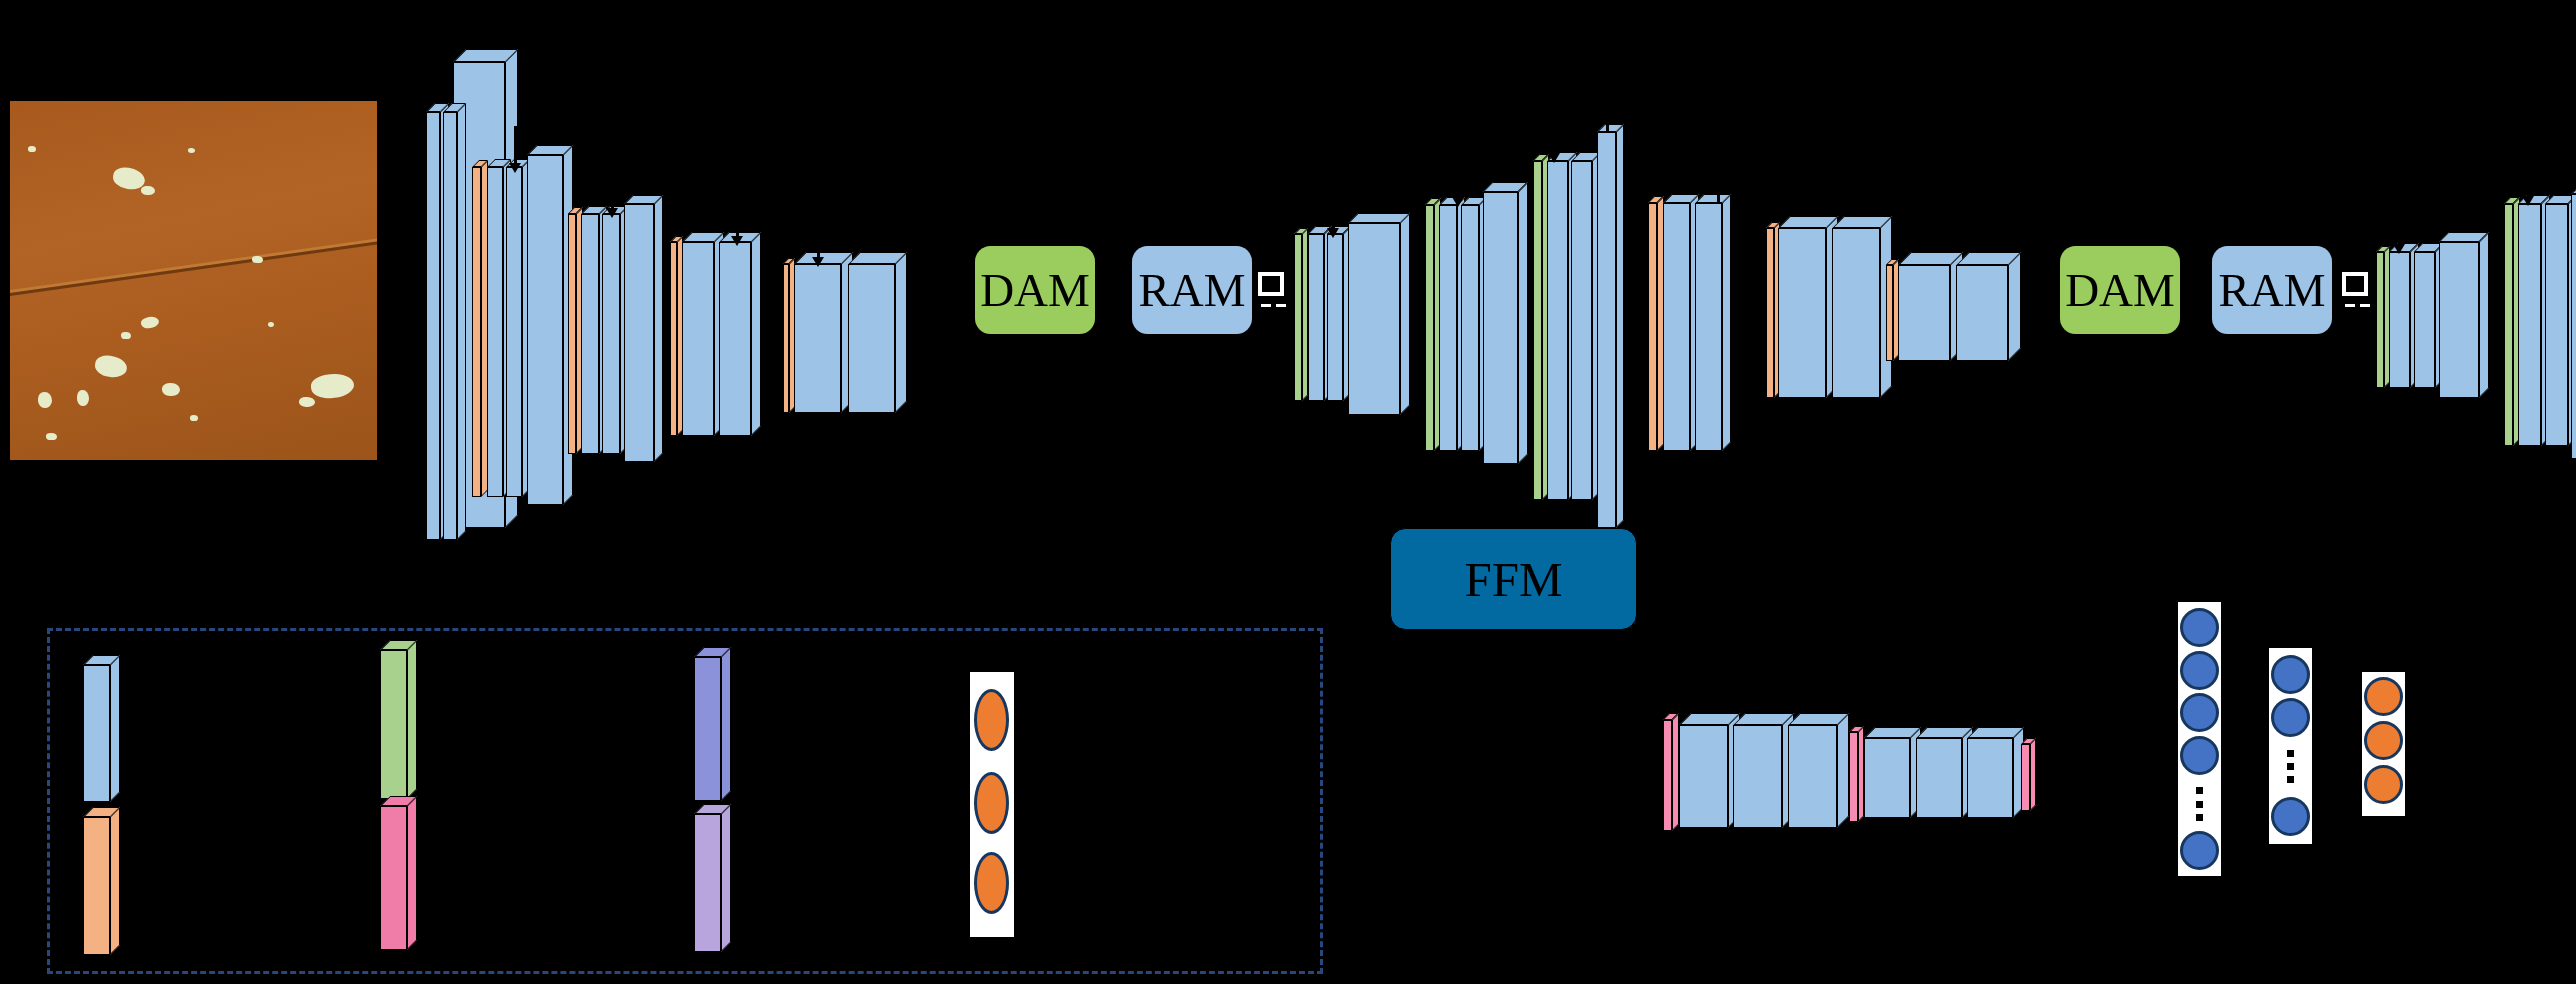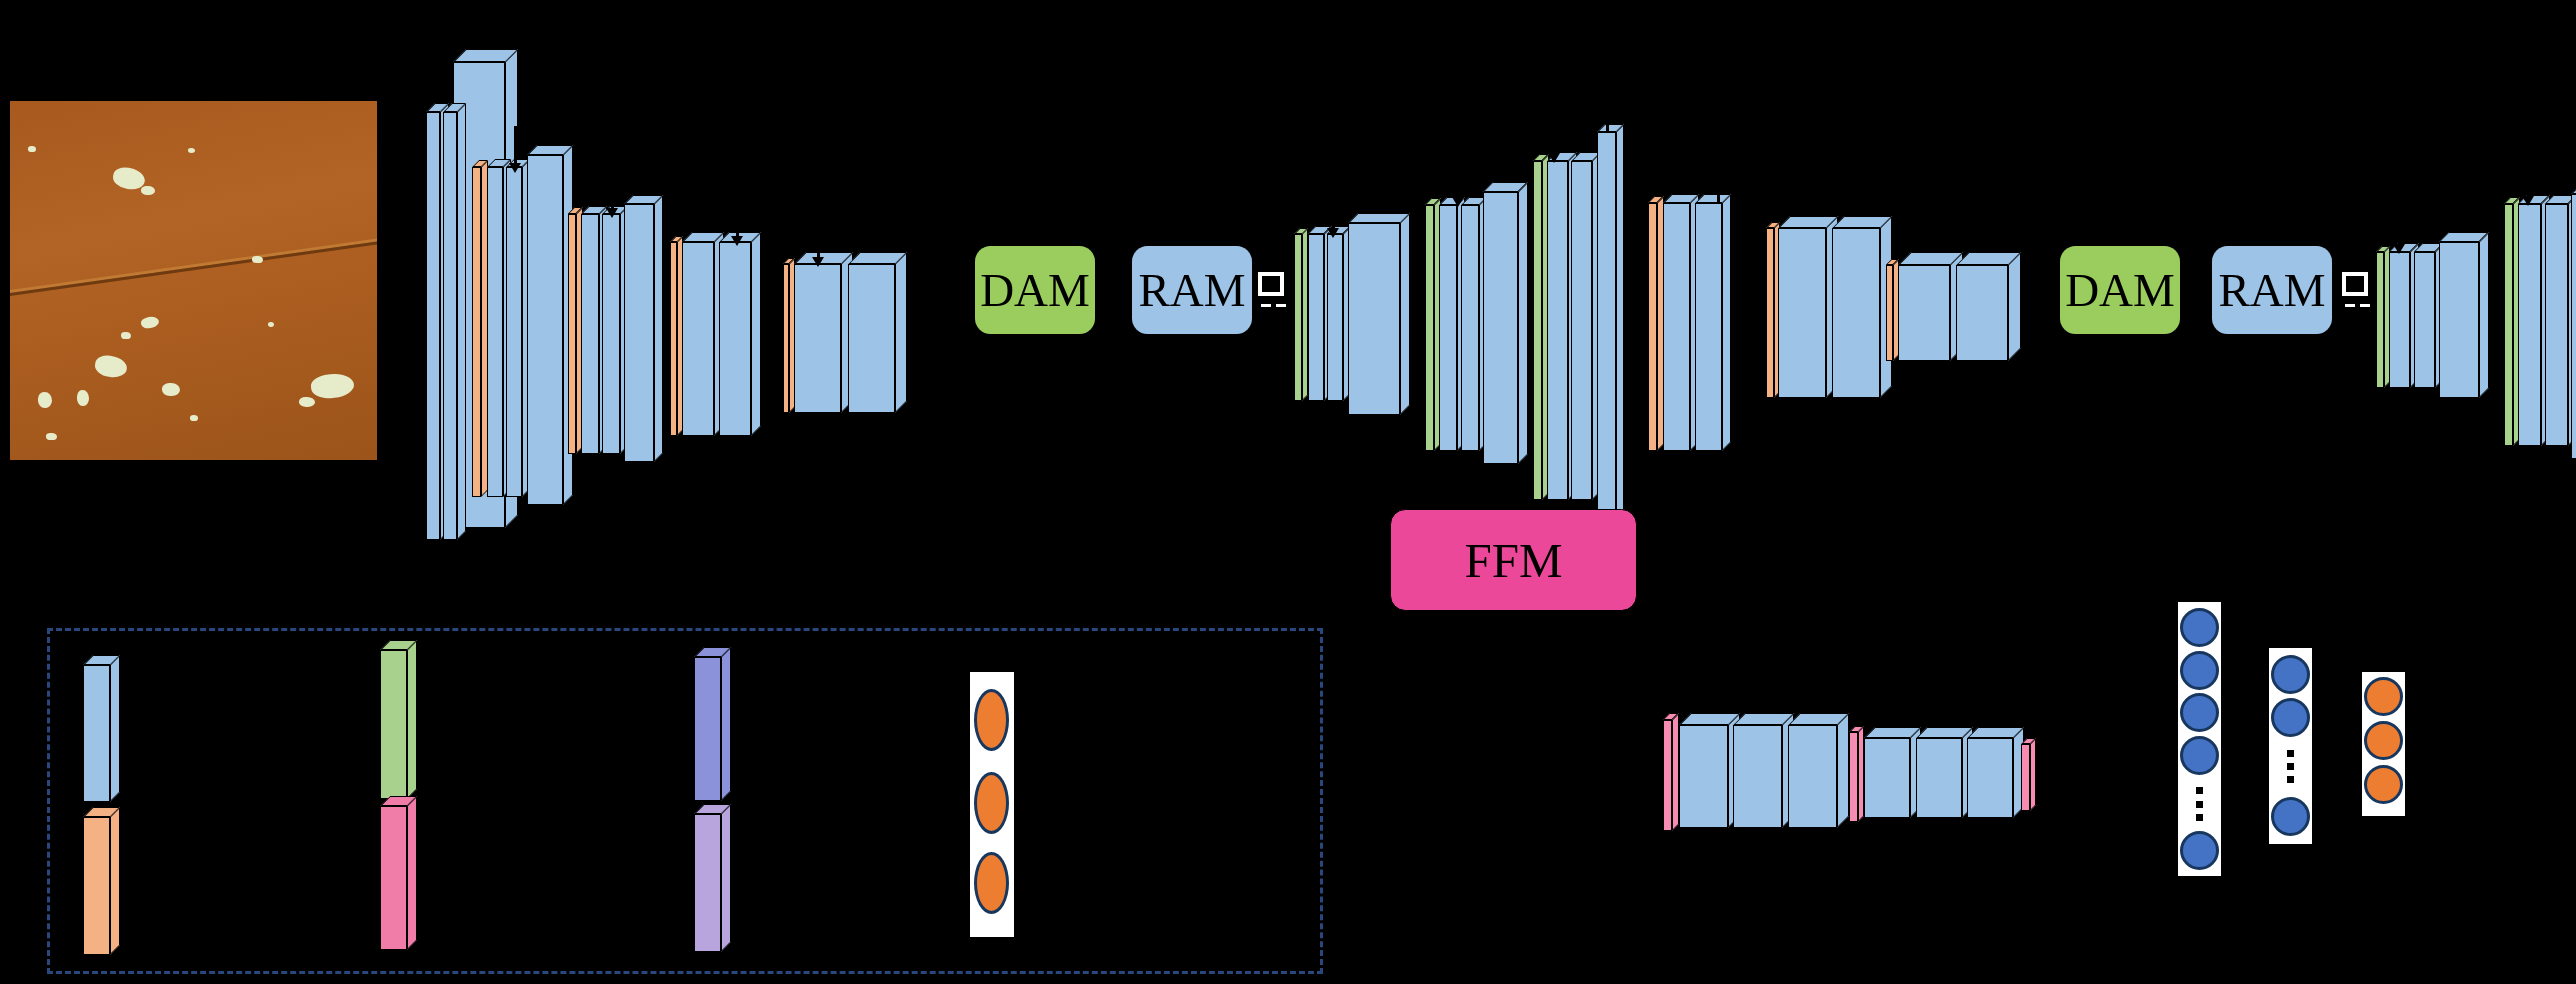--- a/index.html
+++ b/index.html
@@ -368,21 +368,21 @@
     </div>
     <div class="rbox" style="left: 1132px; top: 246px; width: 120px; height: 88px; background: rgb(157, 195, 230);">
       <span style="font-size: 47px;">RAM</span>
     </div>
     <div class="rbox" style="left: 2060px; top: 246px; width: 120px; height: 88px; background: rgb(154, 205, 94);">
       <span style="font-size: 47px;">DAM</span>
     </div>
     <div class="rbox" style="left: 2212px; top: 246px; width: 120px; height: 88px; background: rgb(157, 195, 230);">
       <span style="font-size: 47px;">RAM</span>
     </div>
-    <div class="rbox" style="left: 1390px; top: 509px; width: 245px; height: 100px; background: #ec4899; border: 1.5px solid rgb(0, 0, 0);">
+    <div class="rbox" style="left: 1390px; top: 528px; width: 245px; height: 100px; background: #0369a1; border: 1.5px solid rgb(0, 0, 0);">
       <span style="font-size: 49px;">FFM</span>
     </div>
     <div class="ln" style="left: 1606px; top: 88px; width: 2.6px; height: 45px;"></div>
     <div class="ln" style="left: 1717px; top: 160px; width: 2.6px; height: 44px;"></div>
     <div class="arrow-down" style="left: 514px; top: 126px; height: 44px;"></div>
     <div class="arrow-down" style="left: 611px; top: 171px; height: 44px;"></div>
     <div class="arrow-down" style="left: 736px; top: 201px; height: 42px;"></div>
     <div class="arrow-down" style="left: 817px; top: 224px; height: 40px;"></div>
     <div class="arrow-down" style="left: 1332px; top: 195px; height: 40px;"></div>
     <div class="arrow-down" style="left: 1457px; top: 164px; height: 40px;"></div>

